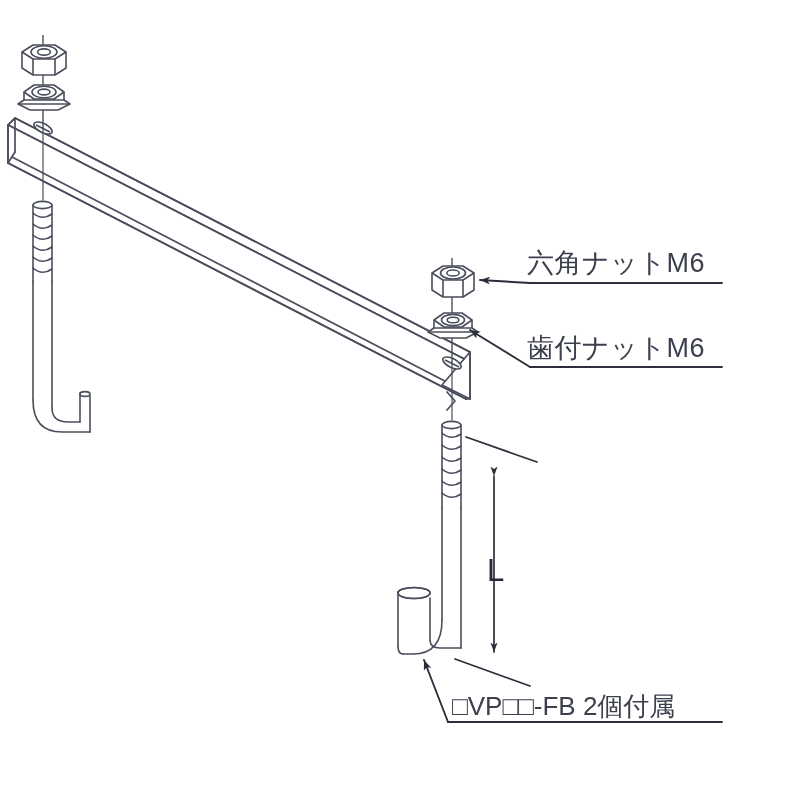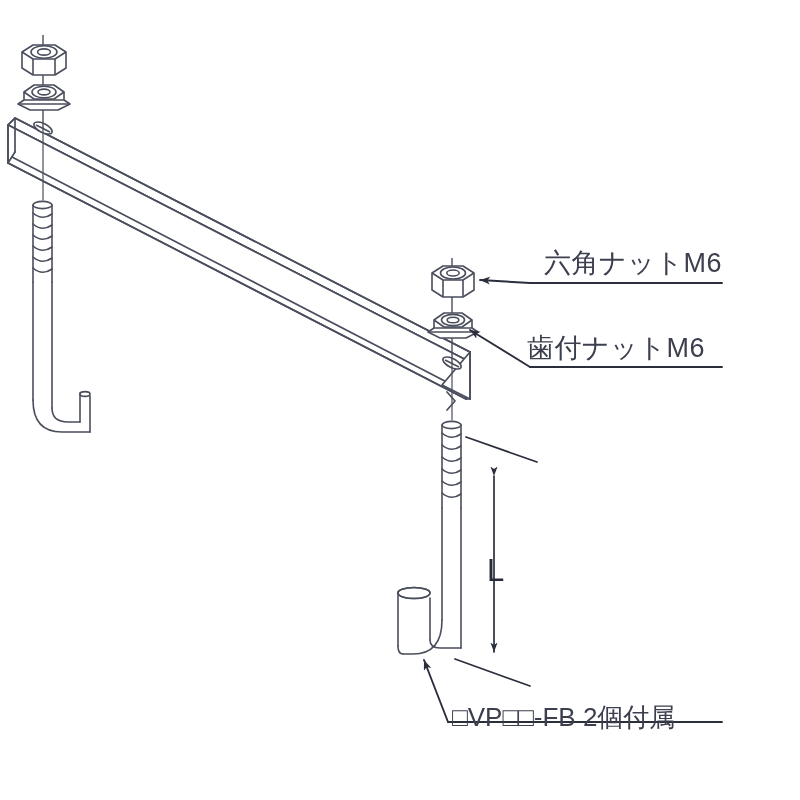--- a/index.html
+++ b/index.html
@@ -32,35 +32,34 @@
     white-space: nowrap;
     color: #3b3f4c;
     font-family: "Liberation Sans", "DejaVu Sans", sans-serif;
   }
   .label-cjk {
     font-size: 27px;
     letter-spacing: 0.5px;
     color: #3c3f4d;
   }
   #label-hexnut {
-    left: 544px;
+    left: 527px;
     top: 245px;
     text-align: right;
   }
   #label-toothnut {
     left: 527px;
     top: 330px;
     text-align: center;
   }
   #label-part {
     left: 452px;
     top: 689px;
     font-size: 26px;
     color: #3c3f4d;
-    margin-top: 11px;
   }
   #label-dim-l {
     left: 487px;
     top: 553px;
     font-size: 31px;
     color: #262b3a;
     font-weight: 400;
   }
 </style>
 </head>

